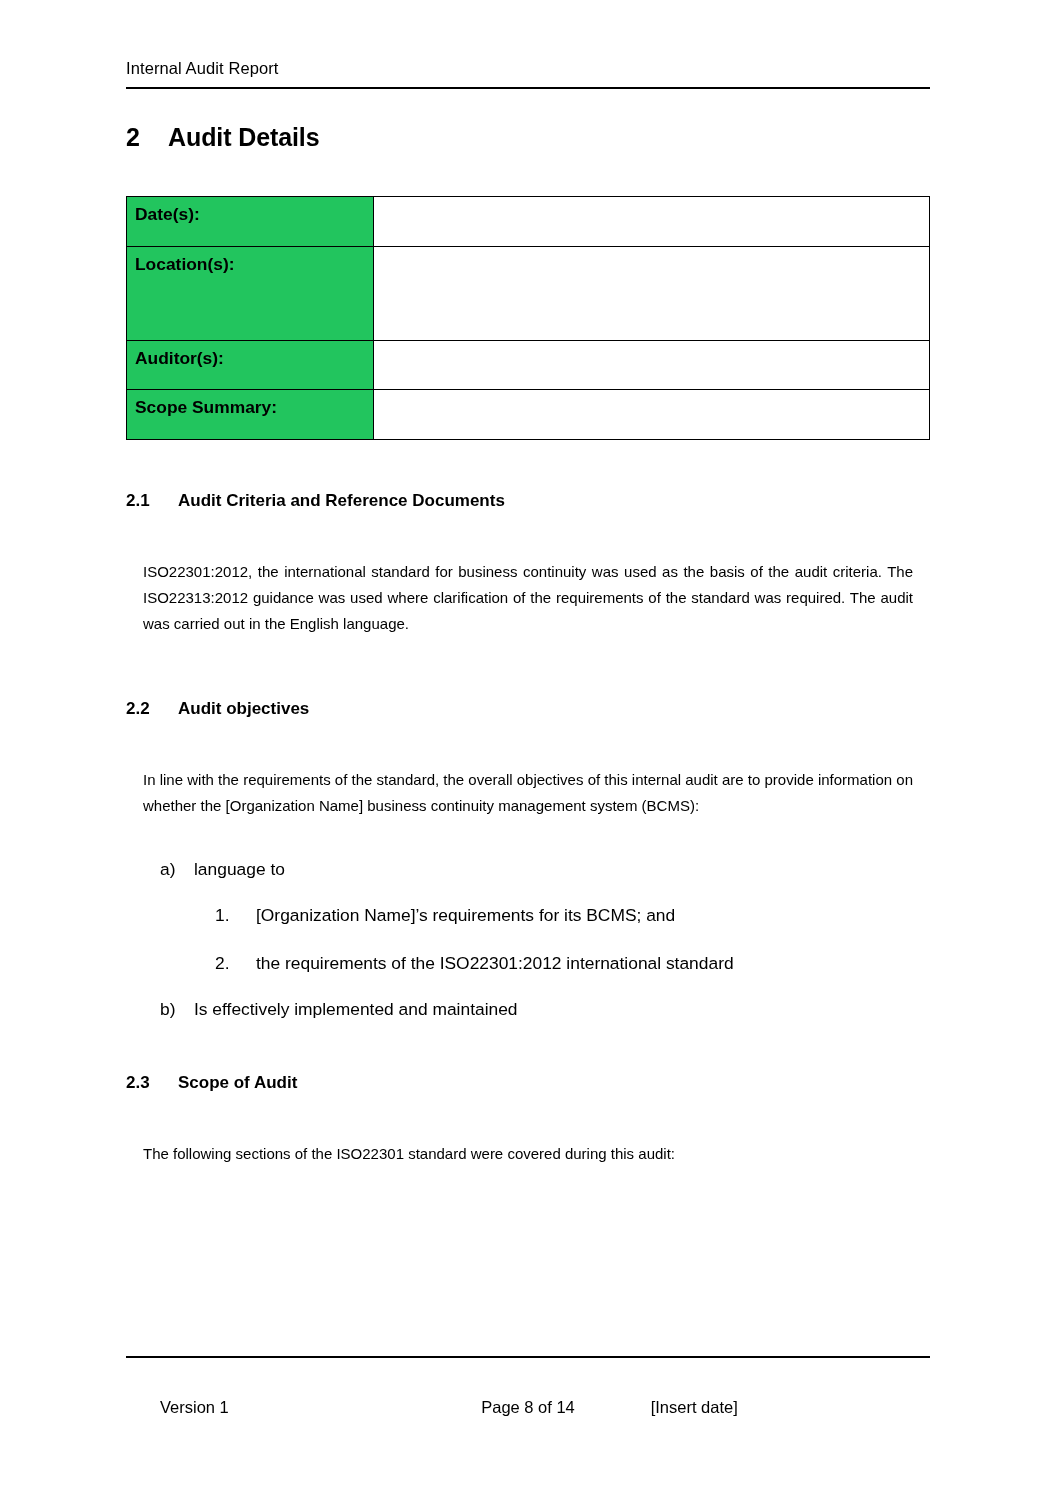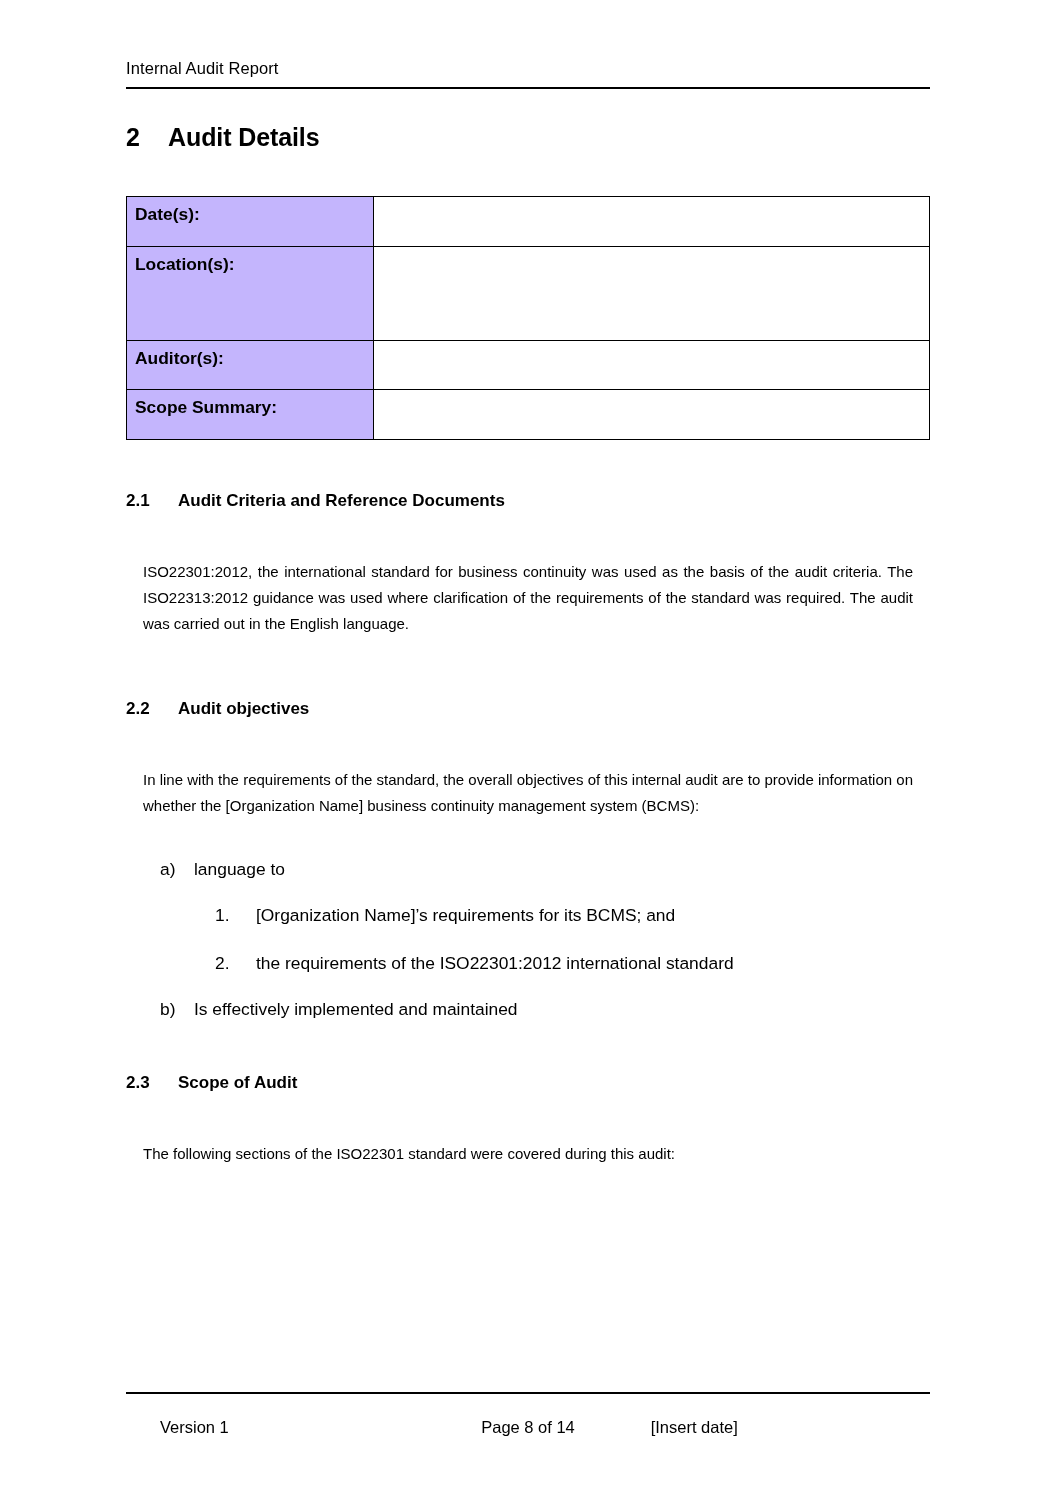--- a/index.html
+++ b/index.html
@@ -93,21 +93,21 @@
     table-layout: fixed;
     margin: 0;
   }
   .details-table td {
     border: 1.1px solid #000000;
     vertical-align: top;
     padding: 6px 8px 0 8px;
   }
   .details-table td.label-cell {
     width: 230px;
-    background: #c4b5fd;
+    background: #22c55e;
     font-weight: bold;
     font-size: 17.4px;
     line-height: 23px;
   }
   .details-table td.value-cell {
     background: #ffffff;
   }
 
   
   .alpha-list {
@@ -138,37 +138,37 @@
   }
   .num-item .marker {
     flex: 0 0 41px;
     width: 41px;
   }
 
   
   .doc-footer {
     position: absolute;
     left: 126px;
-    top: 1392px;
+    top: 1356px;
     width: 804px;
   }
   .footer-rule {
     border-top: 2.2px solid #000000;
     width: 100%;
   }
   .footer-row {
     margin-top: 23px;
     display: flex;
     align-items: baseline;
     font-size: 16.5px;
     line-height: 20px;
     padding: 0 34px;
   }
   .footer-left   { flex: 1 1 0; text-align: left; }
-  .footer-center { flex: 1 1 0; text-align: center; }
+  .footer-center { flex: 1 1 0; text-align: center; margin-top: 16px; }
   .footer-right  { flex: 1 1 0; }
 
   .sp-20 { height: 20px; }
   .sp-30 { height: 30px; }
   .sp-44 { height: 44px; }
   .sp-50 { height: 50px; }
 </style>
 </head>
 <body>
 

